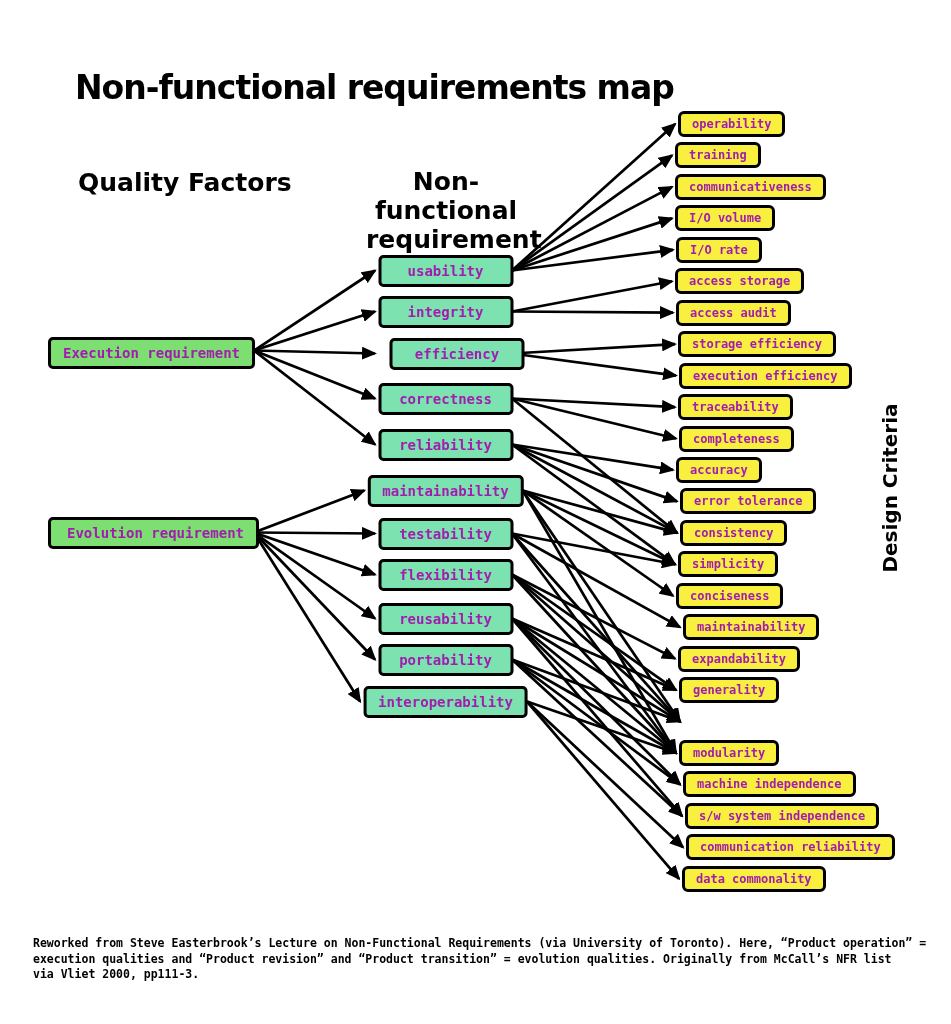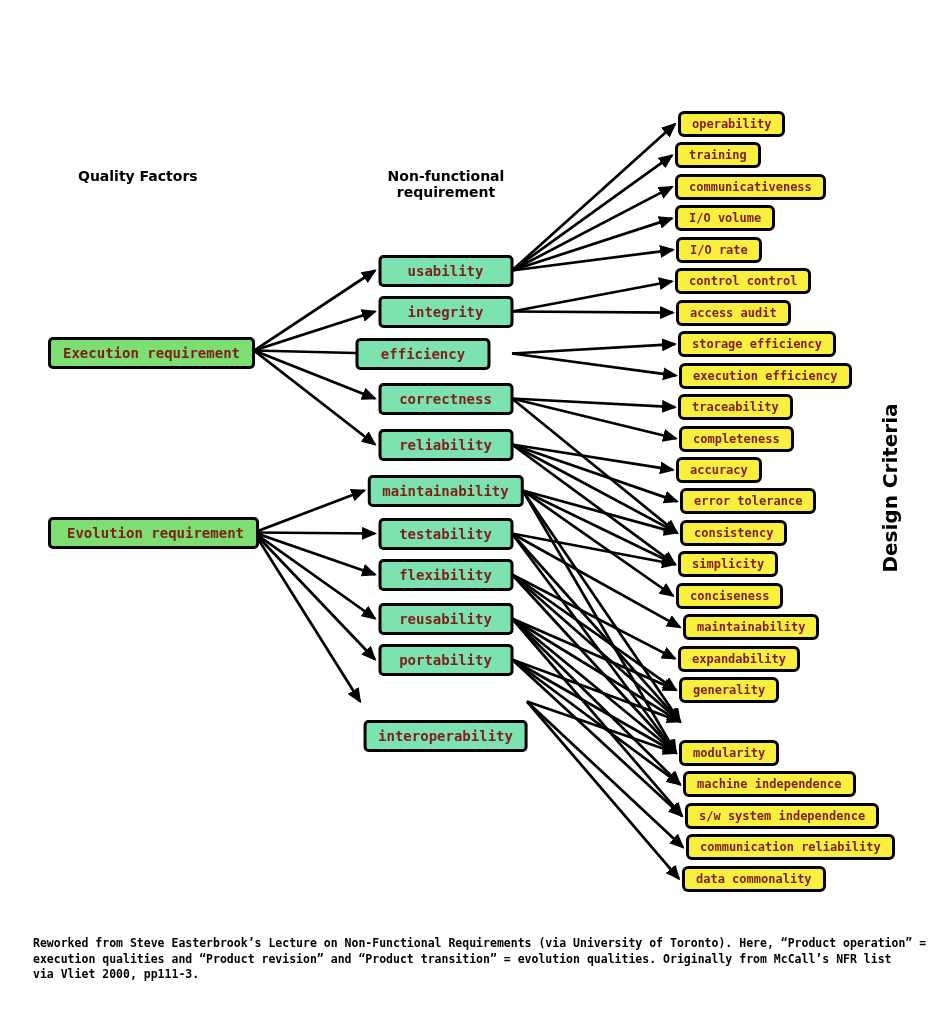--- a/index.html
+++ b/index.html
@@ -1,28 +1,28 @@
 <!DOCTYPE html>
 <html><head>
 <meta charset="utf-8">
 <style>
   html,body{margin:0;padding:0;background:#fff;}
   #stage{position:relative;width:951px;height:1024px;background:#fff;overflow:hidden;
          font-family:"DejaVu Sans",sans-serif;}
   #edges{position:absolute;left:0;top:0;}
   .node{position:absolute;box-sizing:border-box;border:3px solid #000;
-        font-family:"DejaVu Sans Mono",monospace;font-weight:bold;color:#7f1d1d;
+        font-family:"DejaVu Sans Mono",monospace;font-weight:bold;color:#a21caf;
         text-align:center;white-space:nowrap;}
   .factor{background:#7dde72;border-radius:5px;font-size:14px;padding:5px 12px;}
   .nfr{background:#7ce3b0;border-radius:5px;font-size:14px;padding:5px 12px;
        min-width:135px;transform:translateX(-50%);}
   .crit{background:#f9ef3e;border-radius:6px;font-size:12px;padding:3px 11px;}
   .title{position:absolute;left:75px;top:70px;width:600px;font-size:33px;font-weight:bold;
          line-height:1.08;letter-spacing:-1px;color:#000;}
-  .colhead{position:absolute;font-size:14px;font-weight:bold;color:#000;}
+  .colhead{position:absolute;font-size:25px;font-weight:bold;color:#000;}
   #qf-head{left:78px;top:168px;}
   #nfr-head{left:366px;top:168px;width:160px;text-align:center;line-height:1.15;}
   #dc-head{left:890px;top:488px;transform:translate(-50%,-50%) rotate(-90deg);
            white-space:nowrap;font-size:20px;}
   .footer{position:absolute;left:33px;top:936px;width:910px;
           font-family:"DejaVu Sans Mono",monospace;font-weight:bold;font-size:11.5px;
           line-height:1.35;color:#000;}
 </style>
 </head>
 <body>
@@ -80,47 +80,48 @@
       <line x1="512" y1="618.5" x2="680" y2="784.4375" stroke="#000" stroke-width="2.7" marker-end="url(#arw)"></line>
       <line x1="512" y1="618.5" x2="682" y2="815.890625" stroke="#000" stroke-width="2.7" marker-end="url(#arw)"></line>
       <line x1="512" y1="659.5" x2="676" y2="753" stroke="#000" stroke-width="2.7" marker-end="url(#arw)"></line>
       <line x1="512" y1="659.5" x2="680" y2="721.546875" stroke="#000" stroke-width="2.7" marker-end="url(#arw)"></line>
       <line x1="512" y1="659.5" x2="680" y2="784.4375" stroke="#000" stroke-width="2.7" marker-end="url(#arw)"></line>
       <line x1="512" y1="659.5" x2="682" y2="815.890625" stroke="#000" stroke-width="2.7" marker-end="url(#arw)"></line>
       <line x1="526.9296875" y1="701.5" x2="676" y2="753" stroke="#000" stroke-width="2.7" marker-end="url(#arw)"></line>
       <line x1="526.9296875" y1="701.5" x2="683" y2="847.34375" stroke="#000" stroke-width="2.7" marker-end="url(#arw)"></line>
       <line x1="526.9296875" y1="701.5" x2="679" y2="878.796875" stroke="#000" stroke-width="2.7" marker-end="url(#arw)"></line>
     </svg>
+  <div class="title">Non-functional requirements map</div>
   <div class="colhead" id="qf-head">Quality Factors</div>
   <div class="colhead" id="nfr-head">Non-functional requirement</div>
   <div class="colhead" id="dc-head">Design Criteria</div>
   <div class="footer">
     <div>Reworked from Steve Easterbrook’s Lecture on Non-Functional Requirements (via University of Toronto). Here, “Product operation” =</div>
     <div>execution qualities and “Product revision” and “Product transition” = evolution qualities. Originally from McCall’s NFR list</div>
     <div>via Vliet 2000, pp111-3.</div>
   </div>
 <div class="node factor" style="left: 48px; top: 337px;">Execution requirement</div>
     <div class="node factor" style="left: 48px; top: 516.5px; padding-left: 16px;">Evolution requirement</div>
     <div class="node nfr" style="left: 445.5px; top: 254.5px;">usability</div>
     <div class="node nfr" style="left: 445.5px; top: 295.5px;">integrity</div>
-    <div class="node nfr" style="left: 423px; top: 337.5px;">efficiency</div>
+    <div class="node nfr" style="left: 457px; top: 337.5px;">efficiency</div>
     <div class="node nfr" style="left: 445.5px; top: 382.5px;">correctness</div>
     <div class="node nfr" style="left: 445.5px; top: 428.5px;">reliability</div>
     <div class="node nfr" style="left: 445.5px; top: 474.5px;">maintainability</div>
     <div class="node nfr" style="left: 445.5px; top: 517.5px;">testability</div>
     <div class="node nfr" style="left: 445.5px; top: 558.5px;">flexibility</div>
     <div class="node nfr" style="left: 445.5px; top: 602.5px;">reusability</div>
     <div class="node nfr" style="left: 445.5px; top: 643.5px;">portability</div>
-    <div class="node nfr" style="left: 445.5px; top: 685.5px; margin-top: 34px;">interoperability</div>
+    <div class="node nfr" style="left: 445.5px; top: 685.5px;">interoperability</div>
     <div class="node crit" style="left: 678px; top: 111px;">operability</div>
     <div class="node crit" style="left: 675px; top: 142.45px;">training</div>
     <div class="node crit" style="left: 675px; top: 173.9px;">communicativeness</div>
     <div class="node crit" style="left: 675px; top: 205.35px;">I/O volume</div>
     <div class="node crit" style="left: 676px; top: 236.8px;">I/O rate</div>
-    <div class="node crit" style="left: 675px; top: 268.25px;">control control</div>
+    <div class="node crit" style="left: 675px; top: 268.25px;">access storage</div>
     <div class="node crit" style="left: 676px; top: 299.7px;">access audit</div>
     <div class="node crit" style="left: 678px; top: 331.15px;">storage efficiency</div>
     <div class="node crit" style="left: 679px; top: 362.6px;">execution efficiency</div>
     <div class="node crit" style="left: 678px; top: 394.05px;">traceability</div>
     <div class="node crit" style="left: 679px; top: 425.5px;">completeness</div>
     <div class="node crit" style="left: 676px; top: 456.95px;">accuracy</div>
     <div class="node crit" style="left: 680px; top: 488.4px;">error tolerance</div>
     <div class="node crit" style="left: 680px; top: 519.85px;">consistency</div>
     <div class="node crit" style="left: 678px; top: 551.3px;">simplicity</div>
     <div class="node crit" style="left: 676px; top: 582.75px;">conciseness</div>

